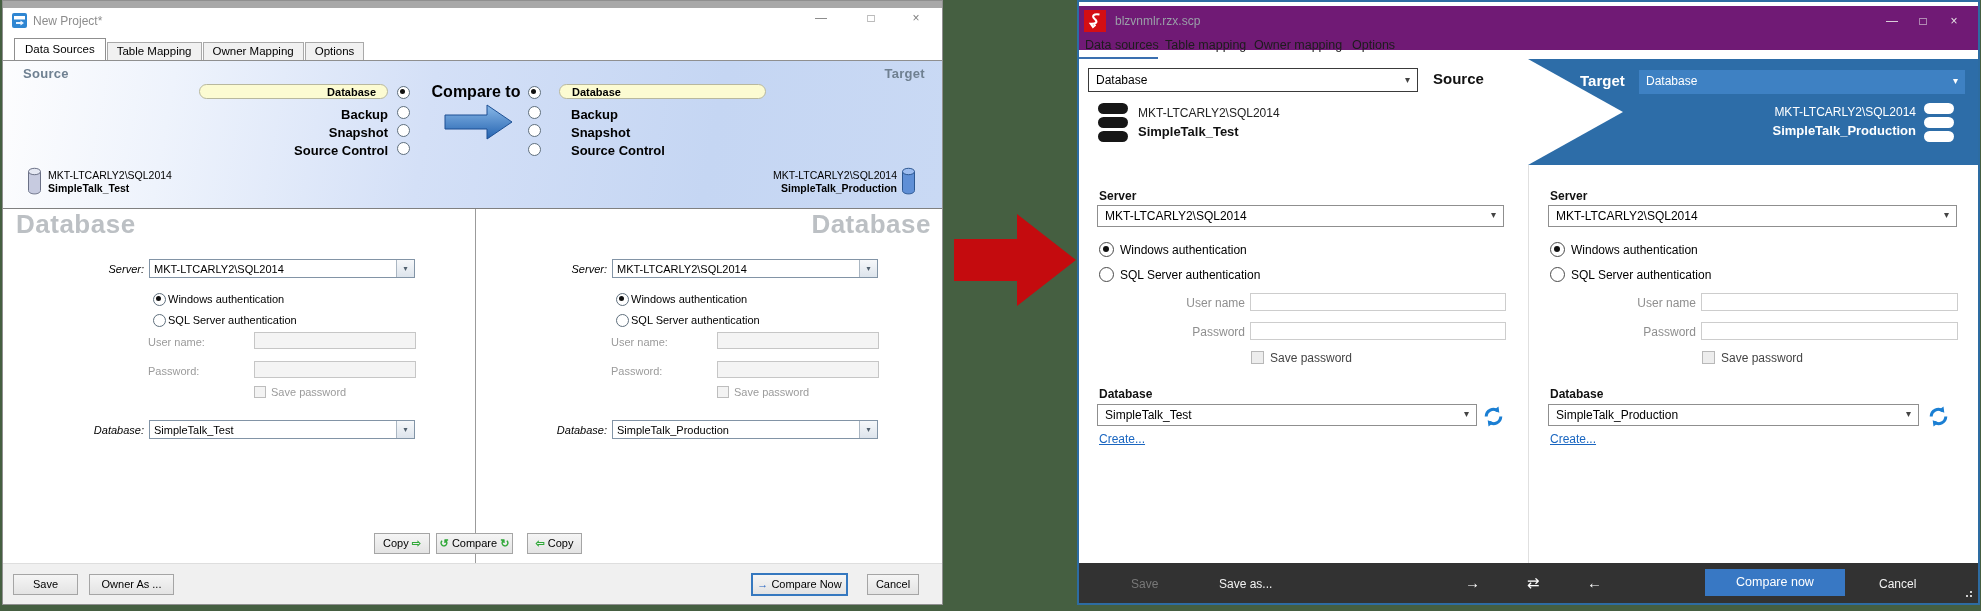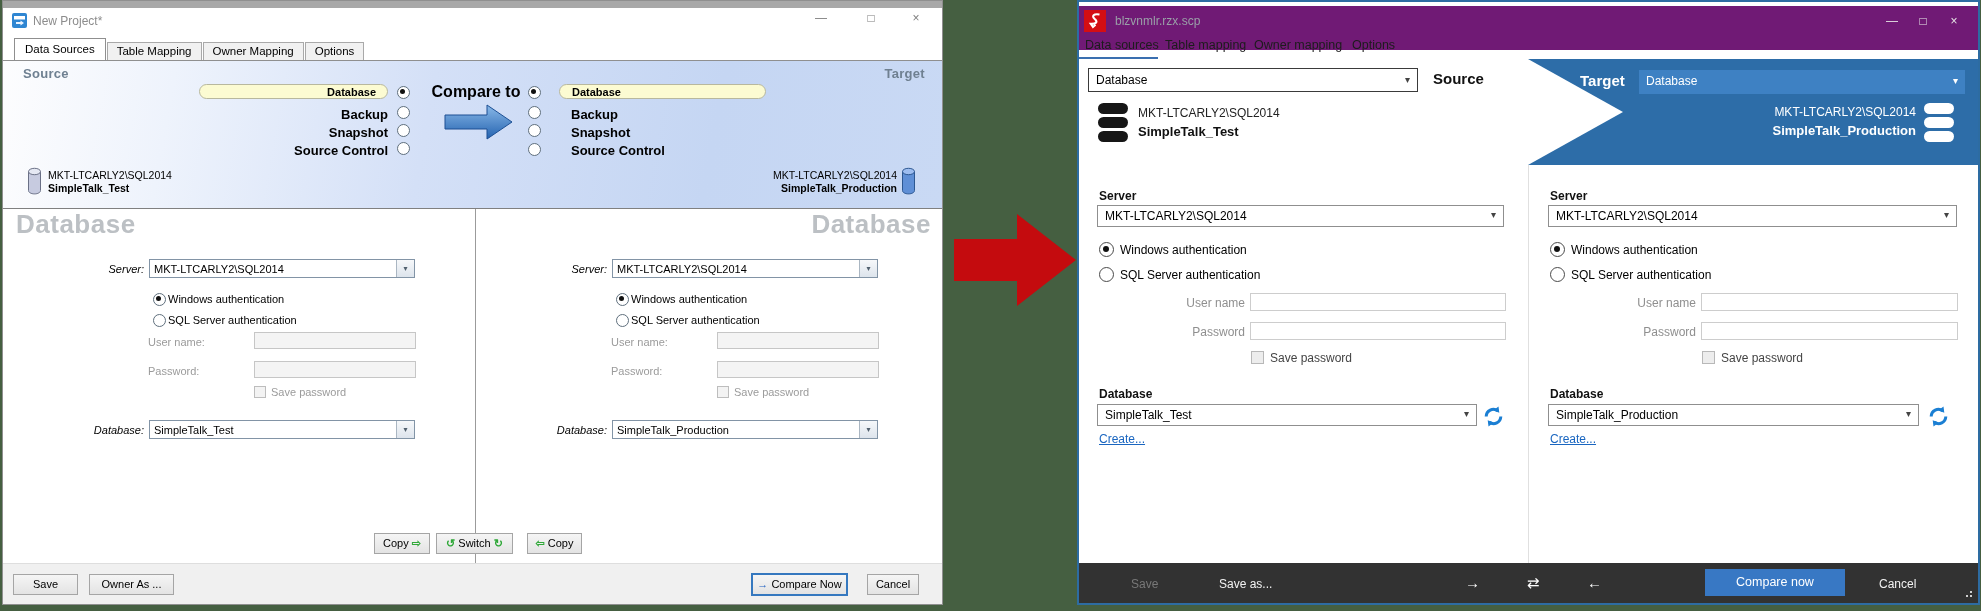--- a/index.html
+++ b/index.html
@@ -204,21 +204,21 @@
       <span class="tx">SimpleTalk_Production</span>
       <span class="btn">▾</span>
     </div>
 
     <div class="wbtn" style="left:371px;top:532px;width:56px;">
       <span>Copy</span>
       <span class="garrow">⇨</span>
     </div>
     <div class="wbtn" style="left:433px;top:532px;width:77px;">
       <span class="garrow">↺</span>
-      <span>Switch</span>
+      <span>Compare</span>
       <span class="garrow">↻</span>
     </div>
     <div class="wbtn" style="left:524px;top:532px;width:55px;">
       <span class="garrow">⇦</span>
       <span>Copy</span>
     </div>
 
     <div class="lw-bottom">
       <div class="wbtn" style="left:10px;top:10px;width:65px;">
         <span>Save</span>

